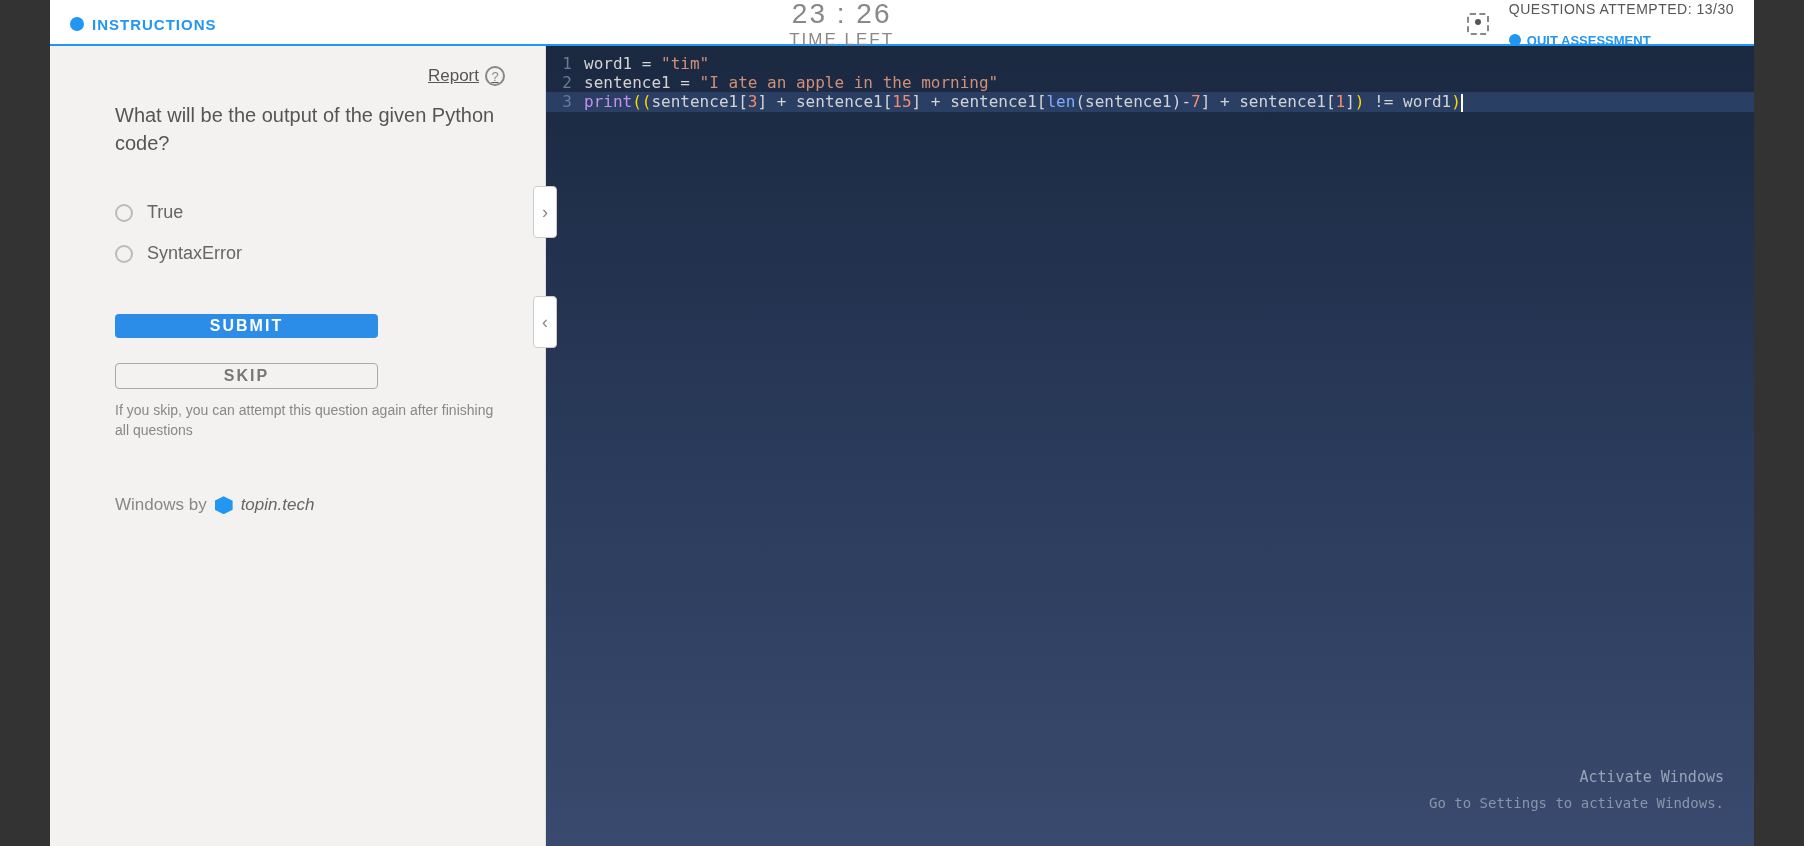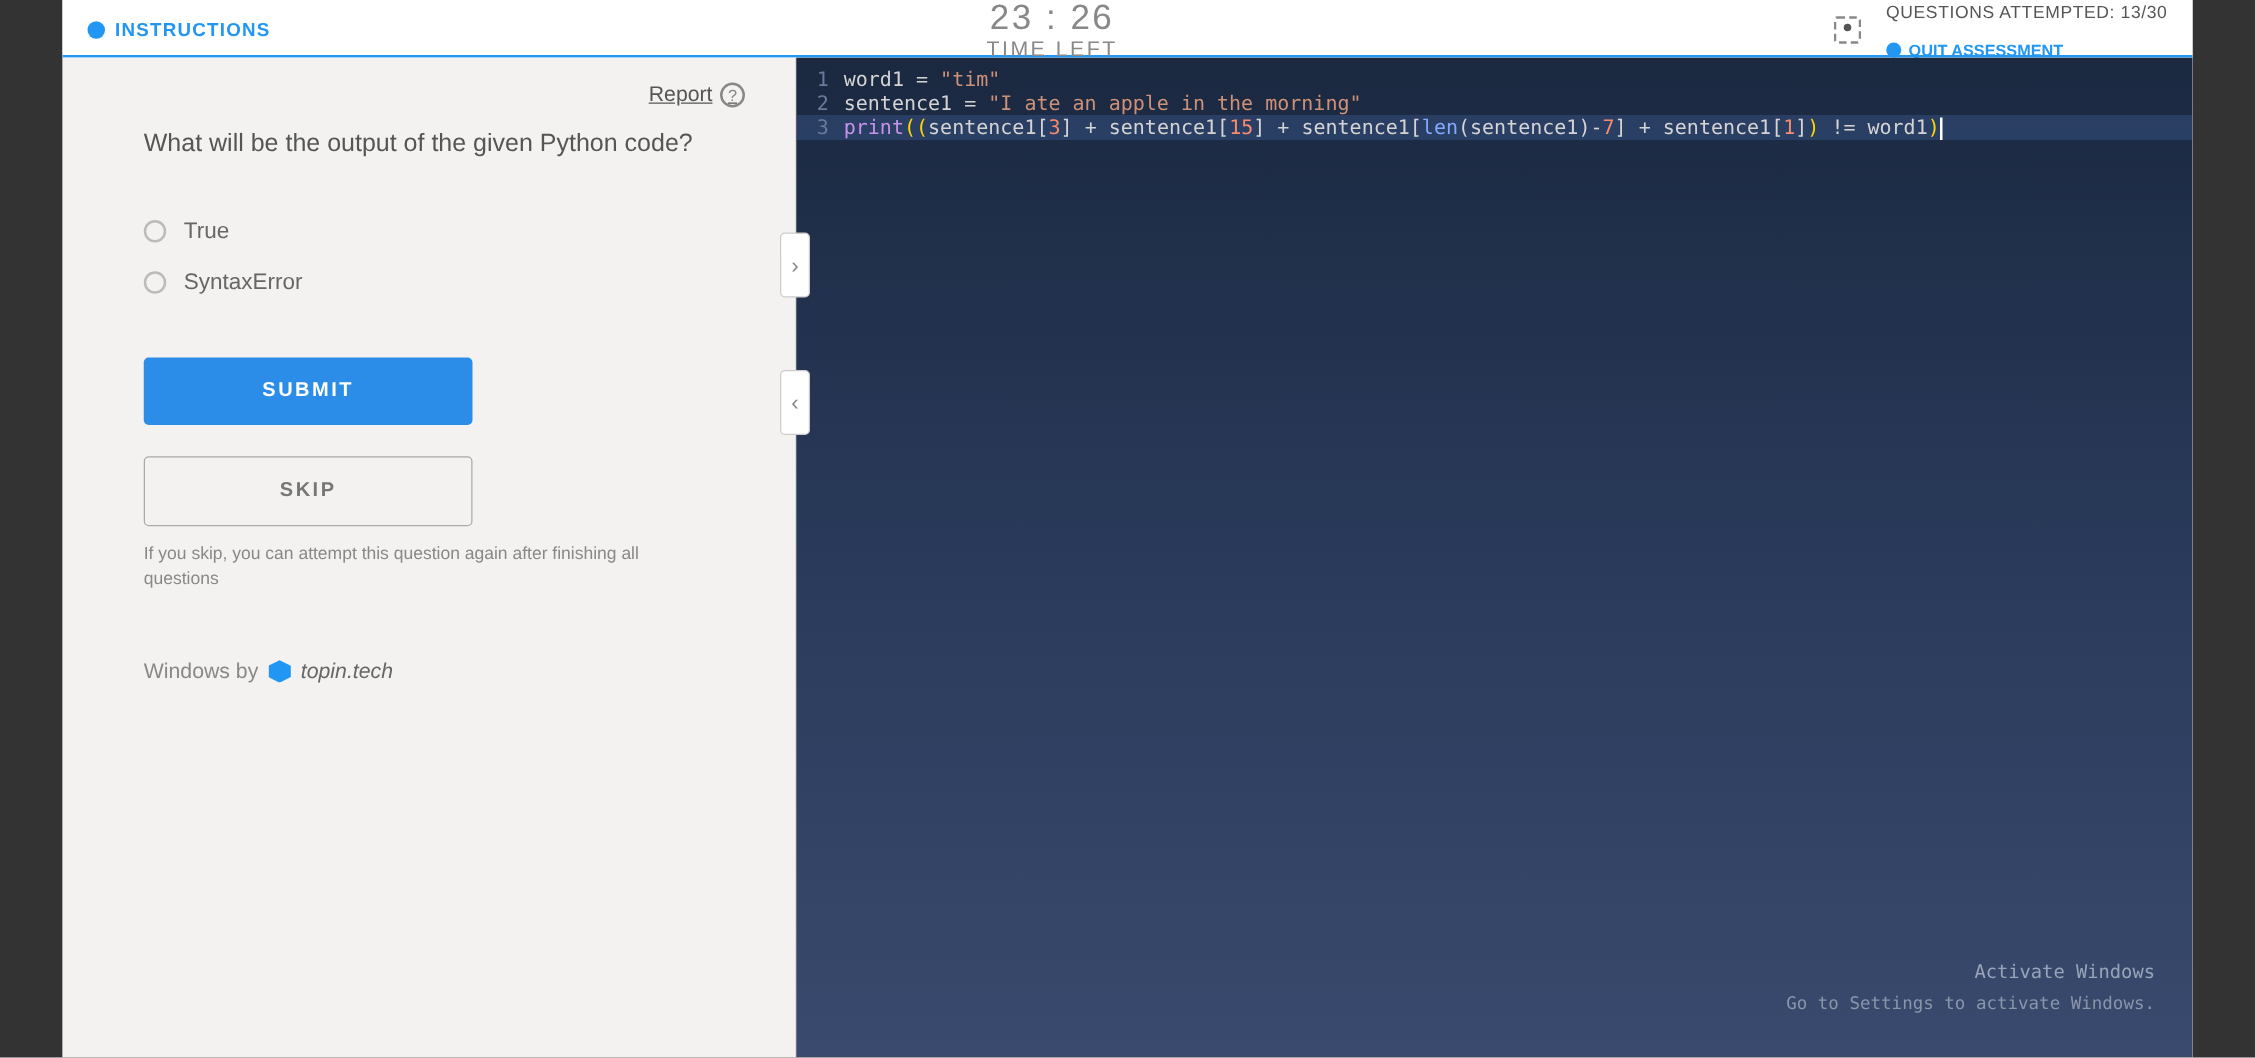--- a/index.html
+++ b/index.html
@@ -12,28 +12,28 @@
     .timer { font-size: 28px; color: #888; font-weight: 300; letter-spacing: 2px; }
     .timer-label { font-size: 17px; color: #888; letter-spacing: 2px; text-align: right; }
     .topbar-right { display: flex; align-items: center; gap: 20px; }
     .proctor-icon { width: 22px; height: 22px; border: 2px dashed #888; border-radius: 3px; position: relative; }
     .proctor-icon:after { content: ''; position: absolute; top: 4px; left: 6px; width: 6px; height: 6px; background: #555; border-radius: 50%; }
     .qs-attempted { text-align: right; }
     .qs-attempted .primary { font-size: 14px; color: #555; letter-spacing: 0.5px; }
     .quit { color: #2196f3; font-size: 13px; font-weight: bold; display: flex; align-items: center; gap: 6px; cursor: pointer; margin-top: 16px; }
     .quit-icon { width: 12px; height: 12px; border-radius: 50%; background: #2196f3; display: inline-block; }
     .main { display: flex; flex: 1; overflow: hidden; position: relative; }
-    .left-panel { width: 587px; background: #f3f2f0; padding: 20px 40px 20px 65px; display: flex; flex-direction: column; position: relative; border-right: 1px solid #ddd; }
+    .left-panel { width: 496px; background: #f3f2f0; padding: 20px 40px 20px 65px; display: flex; flex-direction: column; position: relative; border-right: 1px solid #ddd; }
     .report { text-align: right; text-decoration: underline; color: #555; font-size: 17px; margin-bottom: 15px; display: flex; justify-content: flex-end; align-items: center; gap: 6px; cursor: pointer; }
     .help-icon { width: 20px; height: 20px; border: 2px solid #888; border-radius: 50%; display: inline-flex; align-items: center; justify-content: center; font-size: 13px; color: #888; }
     .question { font-size: 20px; color: #555; margin-bottom: 35px; line-height: 1.4; }
     .option { display: flex; align-items: center; gap: 14px; padding: 10px 0; font-size: 18px; color: #666; cursor: pointer; }
     .radio { width: 18px; height: 18px; border: 2px solid #bbb; border-radius: 50%; }
     .buttons { margin-top: 40px; }
-    .btn { width: 263px; padding: 18px; text-align: center; font-size: 16px; letter-spacing: 2px; border-radius: 4px; cursor: pointer; font-weight: bold; }
+    .btn { width: 263px; padding: 3px; text-align: center; font-size: 16px; letter-spacing: 2px; border-radius: 4px; cursor: pointer; font-weight: bold; }
     .btn-submit { background: #2b8de8; color: #fff; border: none; margin-bottom: 25px; }
     .btn-skip { background: transparent; border: 1px solid #aaa; color: #777; }
     .skip-note { font-size: 14px; color: #888; margin-top: 12px; max-width: 400px; line-height: 1.4; }
     .powered { margin-top: 55px; font-size: 17px; color: #888; display: flex; align-items: center; gap: 8px; }
     .brand-icon { width: 18px; height: 18px; background: #2196f3; clip-path: polygon(50% 0%, 100% 25%, 100% 75%, 50% 100%, 0% 75%, 0% 25%); }
     .brand { color: #666; font-style: italic; }
     .collapse-handle { position: absolute; right: -12px; top: 140px; width: 24px; height: 52px; background: #fff; border: 1px solid #ccc; border-radius: 4px; display: flex; align-items: center; justify-content: center; cursor: pointer; z-index: 10; color: #888; font-size: 18px; }
     .expand-handle { position: absolute; right: -12px; top: 250px; width: 24px; height: 52px; background: #fff; border: 1px solid #ccc; border-radius: 4px; display: flex; align-items: center; justify-content: center; cursor: pointer; z-index: 10; color: #888; font-size: 18px; }
     .editor { flex: 1; background: linear-gradient(180deg, #1a2840 0%, #2a3a5a 50%, #3a4a6e 100%); font-family: 'Consolas', 'Monaco', monospace; font-size: 16px; color: #d4d4d4; overflow: auto; position: relative; }
     .editor-line { display: flex; }

